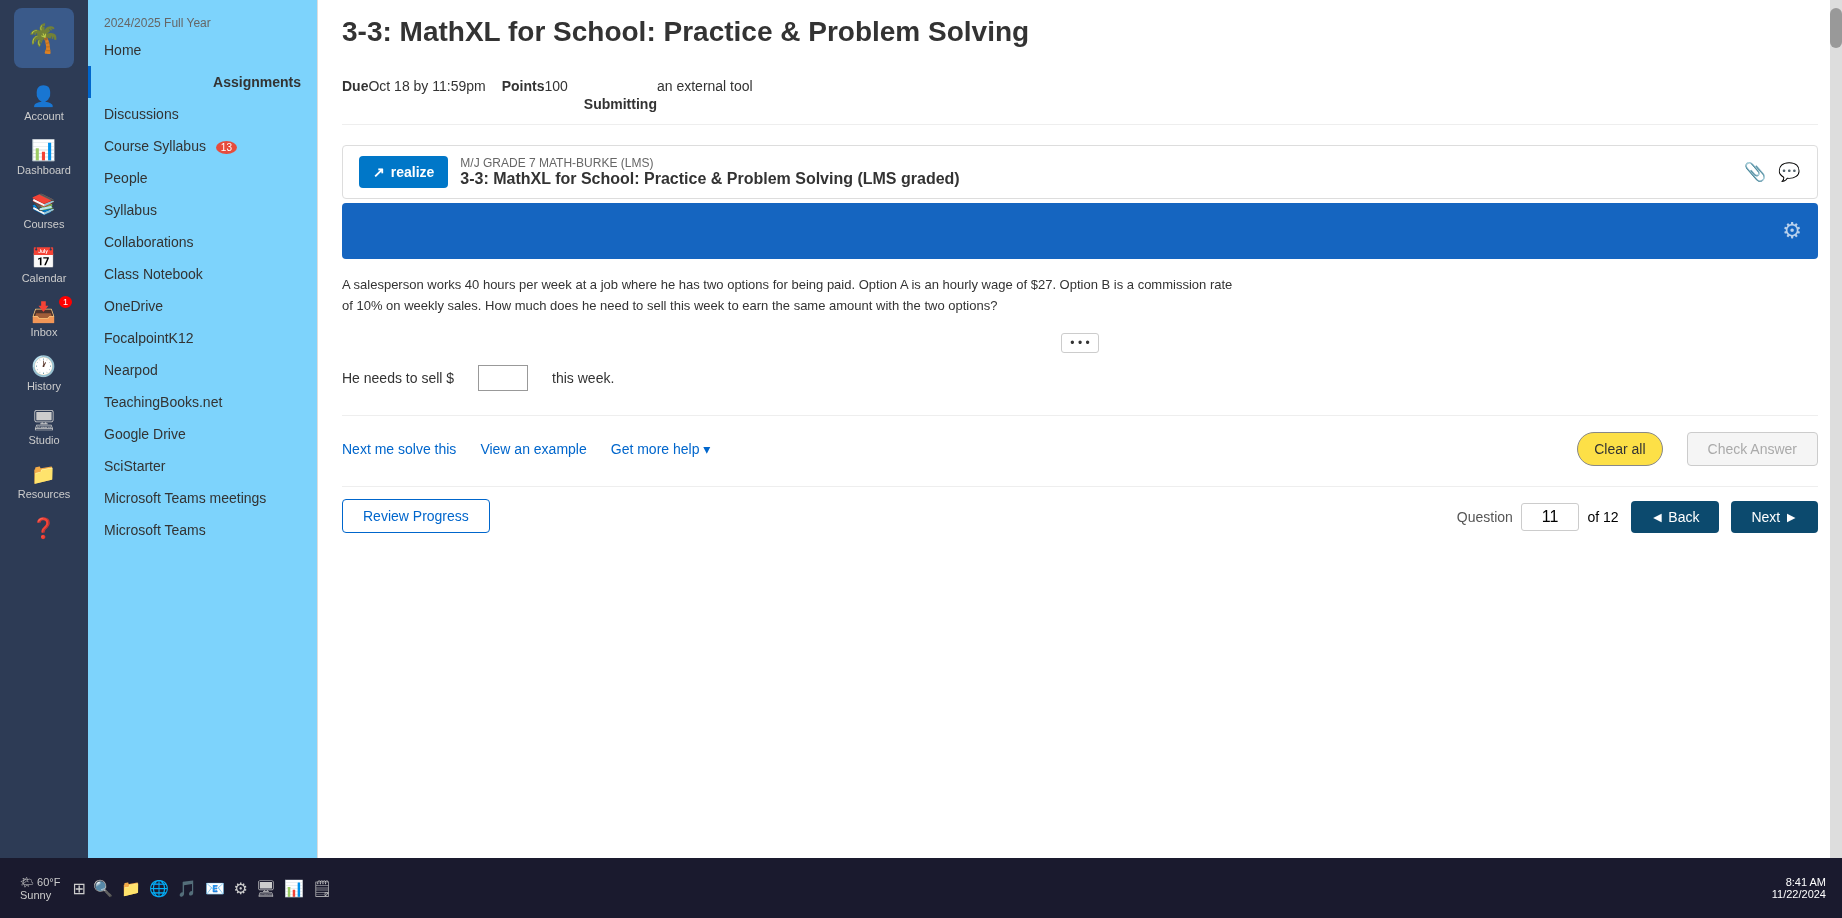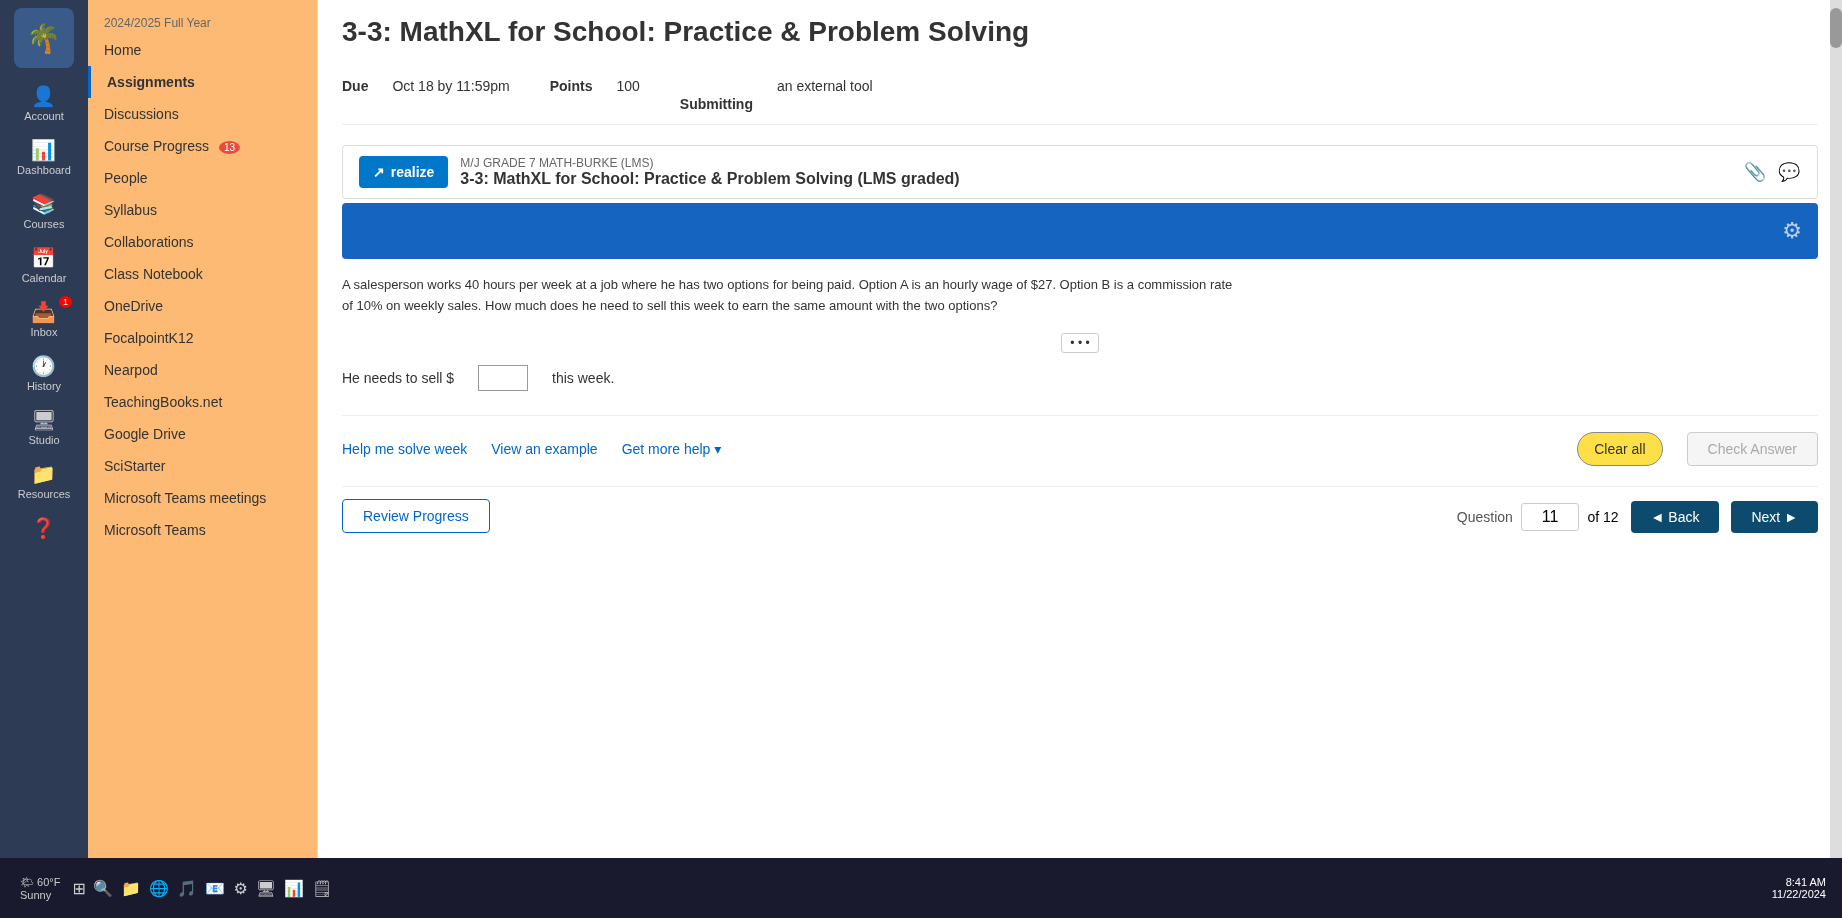--- a/index.html
+++ b/index.html
@@ -35,53 +35,53 @@
       background: red; color: white; border-radius: 50%;
       font-size: 9px; padding: 1px 4px;
       position: absolute; top: 4px; right: 16px;
     }
 
     
     .nav-panel {
       position: fixed;
       left: 88px; top: 0; bottom: 0;
       width: 230px;
-      background: #fdba74;
+      background: #7dd3fc;
       overflow-y: auto;
       padding-top: 8px;
       z-index: 9;
       border-right: 1px solid #ddd;
     }
     .nav-year {
       font-size: 12px; color: #666; padding: 8px 16px 4px;
     }
     .nav-item {
       display: block; padding: 8px 16px; font-size: 14px;
       color: #333; cursor: pointer; text-decoration: none;
     }
-    .nav-item.active { font-weight: bold; color: #333; border-left: 3px solid #0066cc; }
+    .nav-item.active { font-weight: bold; color: #333; border-left: 3px solid #0066cc; text-align: right; }
     .nav-badge {
       background: #e74c3c; color: white; border-radius: 50%;
       font-size: 10px; padding: 1px 5px; margin-left: 6px;
     }
 
     
     .main {
       margin-left: 318px;
       padding: 16px 24px;
       background: white;
       min-height: 100vh;
       flex: 1;
     }
     .page-title {
       font-size: 28px; font-weight: bold; color: #333;
       margin-bottom: 12px;
     }
     .meta-row {
-      display: flex; align-items: center; gap: 24px;
+      display: flex; align-items: center; 
       font-size: 14px; color: #333; margin-bottom: 20px;
       border-bottom: 1px solid #eee; padding-bottom: 12px;
     }
 
     
     .lms-header {
       display: flex; align-items: center; justify-content: space-between;
       border: 1px solid #ddd; border-radius: 4px; padding: 10px 16px;
       margin-bottom: 4px;
     }
@@ -243,21 +243,21 @@
     <span class="icon">❓</span>
   </div>
 </div>
 
 <div class="nav-panel">
   <div class="nav-year">2024/2025 Full Year</div>
   <a class="nav-item">Home</a>
   <a class="nav-item active">Assignments</a>
   <a class="nav-item">Discussions</a>
   <a class="nav-item">
-    <span>Course Progress</span>
+    <span>Course Syllabus</span>
     <span class="nav-badge">13</span>
   </a>
   <a class="nav-item">People</a>
   <a class="nav-item">Syllabus</a>
   <a class="nav-item">Collaborations</a>
   <a class="nav-item">Class Notebook</a>
   <a class="nav-item">OneDrive</a>
   <a class="nav-item">FocalpointK12</a>
   <a class="nav-item">Nearpod</a>
   <a class="nav-item">TeachingBooks.net</a>
@@ -310,21 +310,21 @@
     <button class="dots-btn">• • •</button>
   </div>
 
   <div class="answer-row">
     <span>He needs to sell $</span>
     <input class="answer-input" type="text" value="" style="">
     <span>this week.</span>
   </div>
 
   <div class="help-row">
-    <a class="help-link">Help me solve week</a>
+    <a class="help-link">Next me solve this</a>
     <a class="help-link">View an example</a>
     <a class="help-link">Get more help ▾</a>
     <div style="flex:1;"></div>
     <button class="clear-btn">Clear all</button>
     <button class="btn-disabled">Check Answer</button>
   </div>
 
   <div class="action-row">
     <div class="action-left">
       <button class="btn-outline">Review Progress</button>

